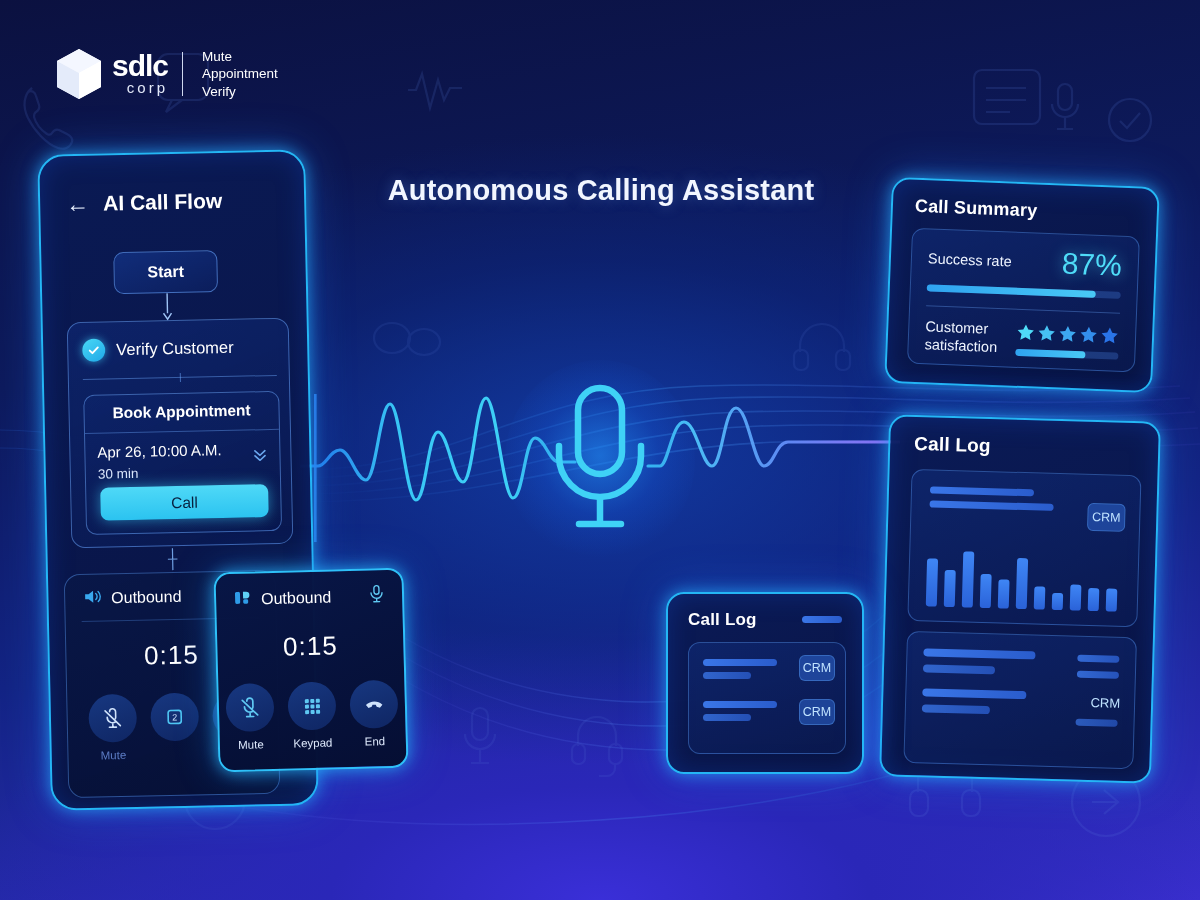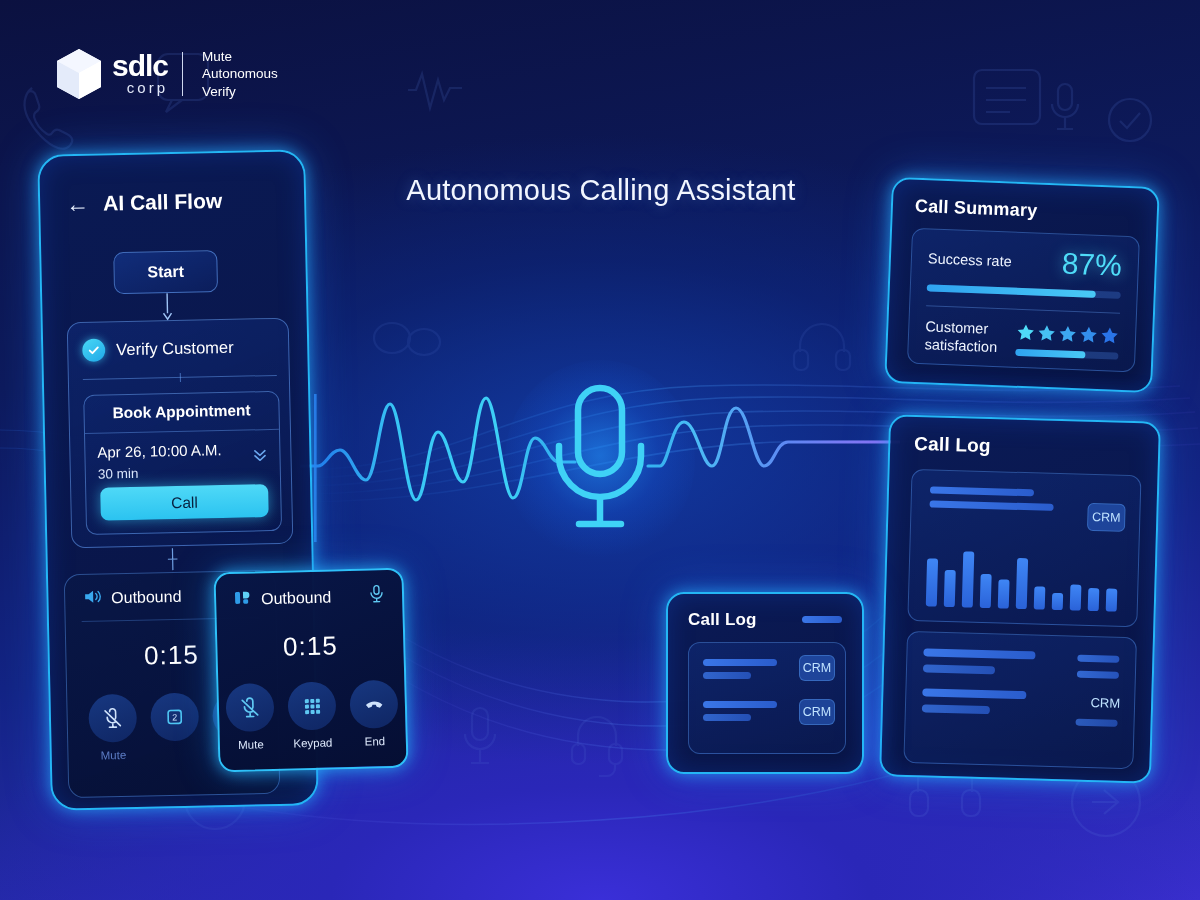--- a/index.html
+++ b/index.html
@@ -30,21 +30,21 @@
     border-radius:50%;
   }
   .mic { position:absolute; left:545px; top:382px; width:110px; height:155px; }
   
   .headline { position:absolute; left:356px; top:158px; width:490px; text-align:center; }
   .headline h1 {
     font-size:62px; font-weight:bold; color:#ffffff; letter-spacing:1px;
     line-height:1.05; text-shadow:0 0 22px rgba(110,170,255,.45);
   }
   .headline h2 {
-    margin-top:16px; font-size:29px; font-weight:400; color:#f2f6ff;
+    margin-top:16px; font-size:29px; font-weight:700; color:#f2f6ff;
     letter-spacing:.2px; text-shadow:0 0 14px rgba(110,170,255,.35);
   }
   
   .logo { position:absolute; left:56px; top:48px; display:flex; align-items:center; gap:10px; }
   .logo-cube { width:46px; height:52px; }
   .logo-word { color:#fff; font-size:30px; font-weight:bold; letter-spacing:-1px; line-height:.95; }
   .logo-corp { color:#e3e9f8; font-size:15px; letter-spacing:3px; text-align:right; margin-top:-2px;}
   .logo-divider { width:1px; height:44px; background:#cfd8ef; margin:0 9px 0 4px; }
   .logo-tag { color:#fff; font-size:13.5px; line-height:1.28; }
   
@@ -259,21 +259,21 @@
       <path d="M23 25v26L1 39V13z" fill="#e4ebfa"></path>
       <path d="M23 25L45 13v26L23 51z" fill="#ffffff"></path>
     </svg>
     <div>
       <div class="logo-word">sdlc</div>
       <div class="logo-corp">corp</div>
     </div>
     <div class="logo-divider"></div>
     <div class="logo-tag">
       <div>Mute</div>
-      <div>Autonomous</div>
+      <div>Appointment</div>
       <div>Verify</div>
     </div>
   </div>
 
   <div class="headline">
     <h2>Autonomous Calling Assistant</h2>
   </div>
 
   <div class="wave-wrap">
     <svg width="600" height="200" viewBox="0 0 600 200">

